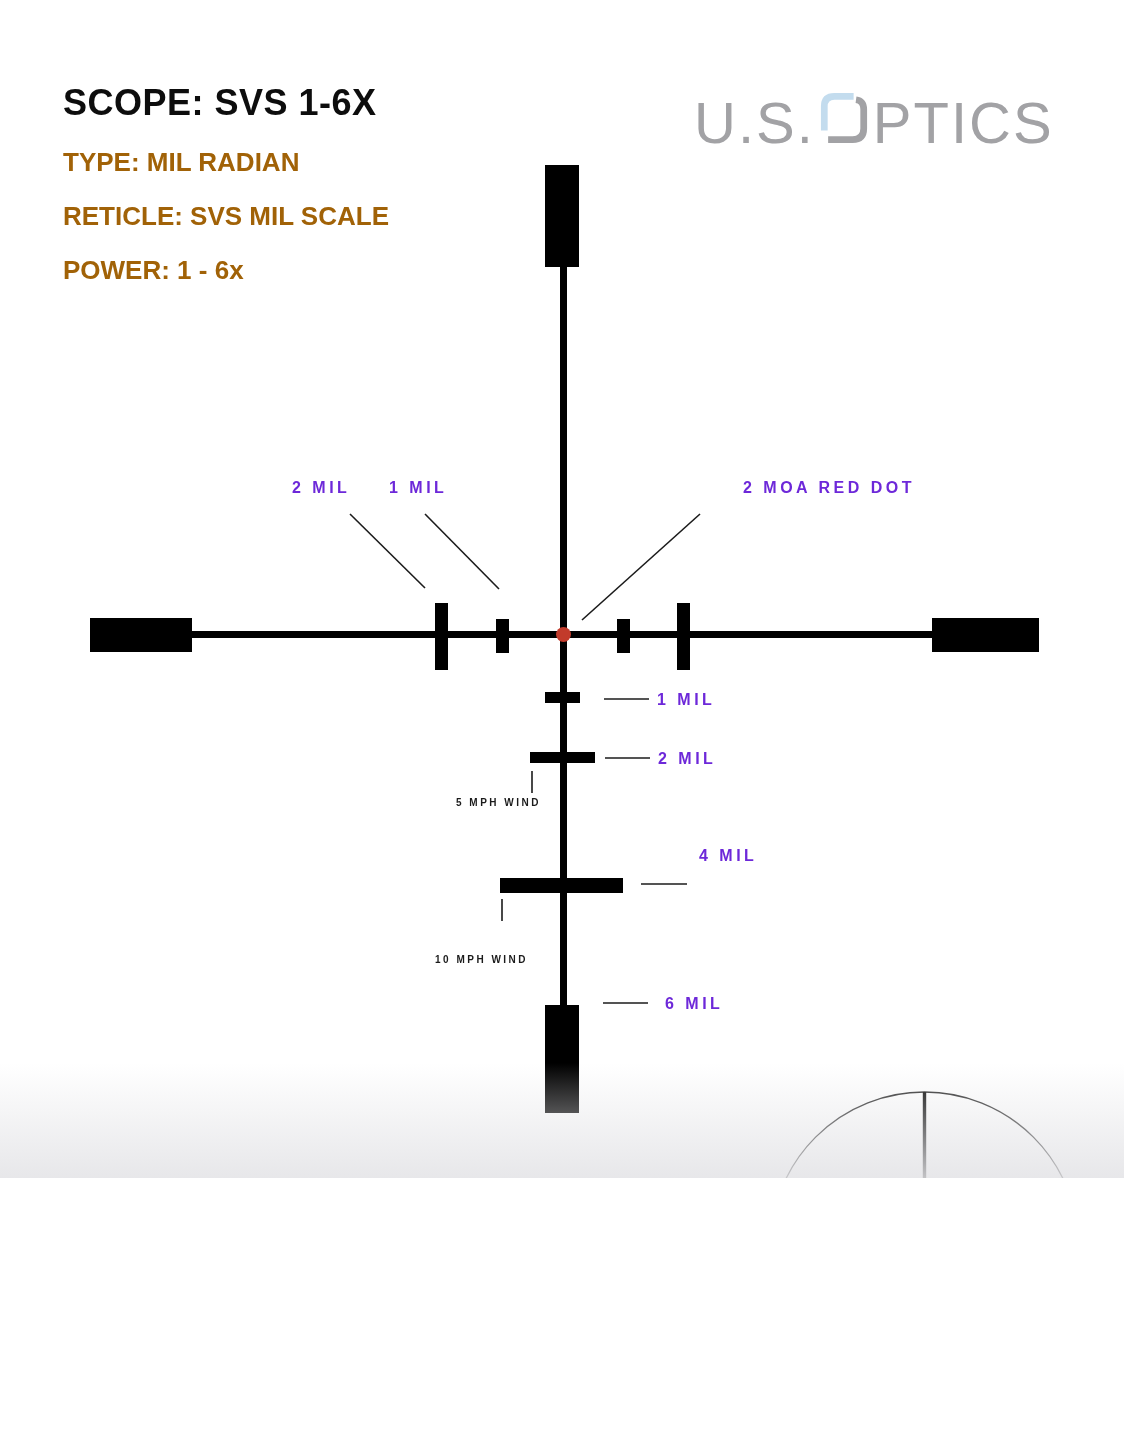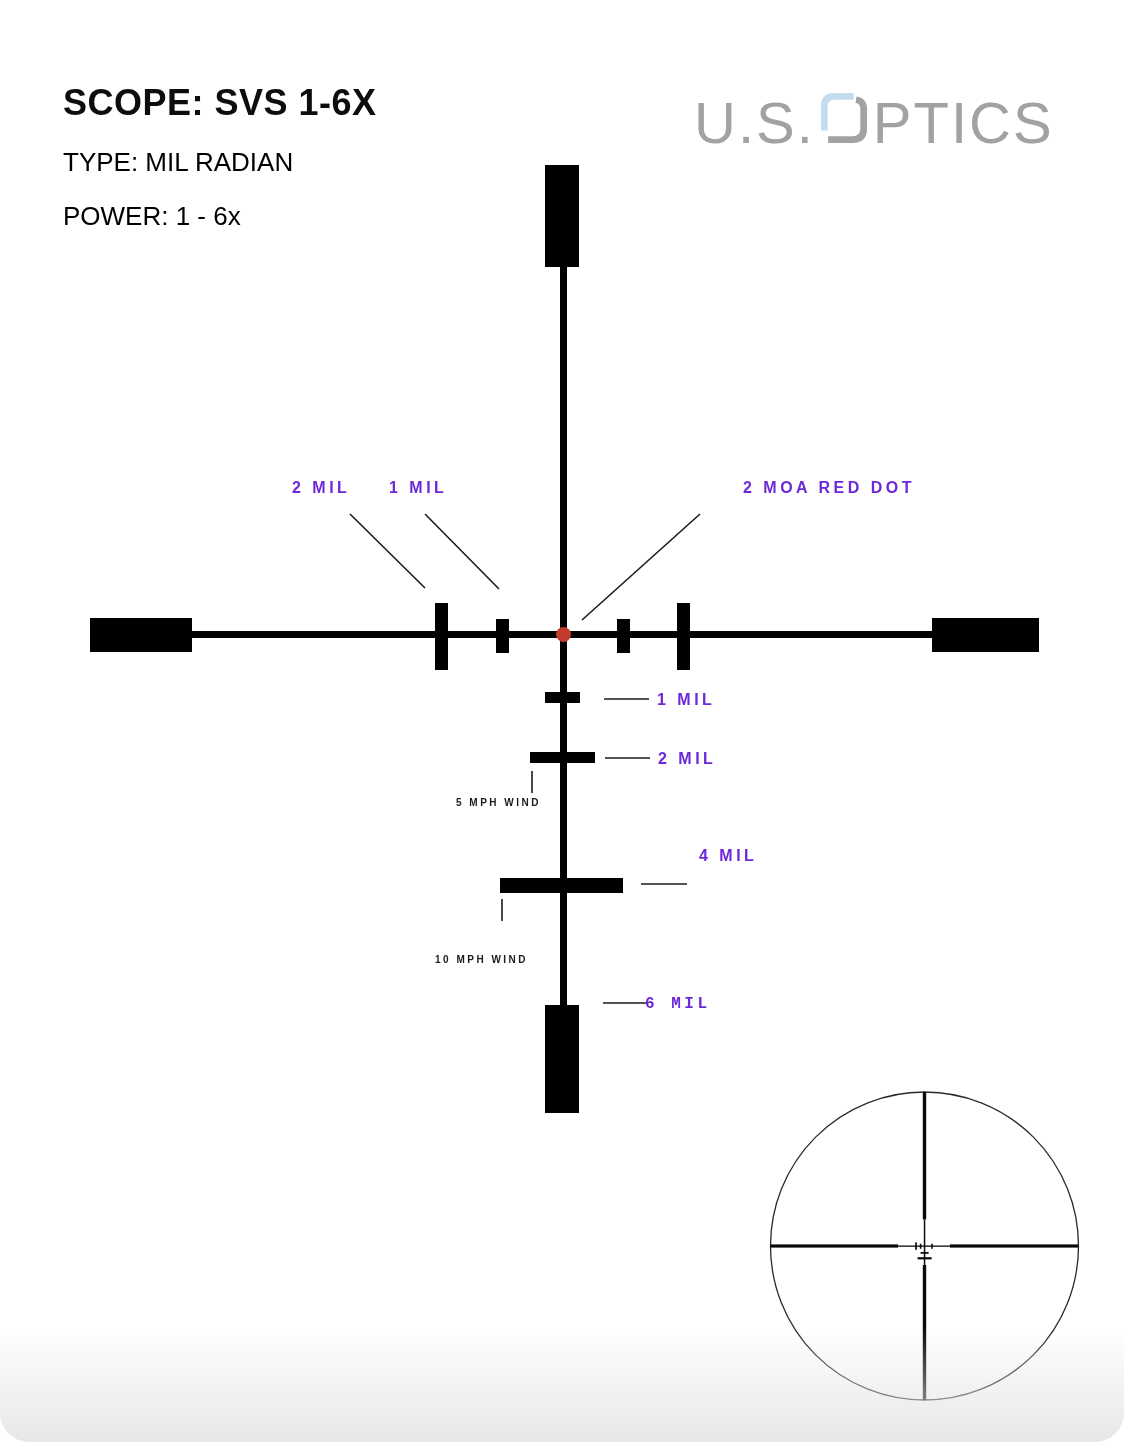--- a/index.html
+++ b/index.html
@@ -1,39 +1,38 @@
 <!DOCTYPE html>
 <html><head>
 <meta charset="utf-8">
 <style>
   html, body { margin: 0; padding: 0; background: #ffffff; }
   .page {
     position: relative;
     width: 1124px;
-    height: 1442px;
+    height: 1178px;
     background: #ffffff;
     overflow: hidden;
     font-family: "Liberation Sans", sans-serif;
     color: #111111;
-    border-radius: 29px;
   }
   
   .spec-header { position: absolute; left: 63px; top: 82px; }
   .spec-title {
     font-size: 36px;
     font-weight: 700;
     letter-spacing: 0.5px;
     color: #0d0d0d;
     margin: 0 0 13px 0;
     white-space: nowrap;
   }
   .spec-line {
     font-size: 26px;
-    font-weight: 400;
-    color: #000000;
+    font-weight: 700;
+    color: #a16207;
     line-height: 32px;
     white-space: nowrap;
     margin-top: 22px;
   }
   
   .logo {
     position: absolute;
     left: 694px;
     top: 90px;
     display: flex;
@@ -75,20 +74,21 @@
   }
 </style>
 </head>
 <body>
 
 <div class="page">
 
   <div class="spec-header">
     <div class="spec-title">SCOPE: SVS 1-6X</div>
     <div class="spec-line">TYPE: MIL RADIAN</div>
+    <div class="spec-line">RETICLE: SVS MIL SCALE</div>
     <div class="spec-line">POWER: 1 - 6x</div>
   </div>
 
   <div class="logo">
     <span>U.S.</span>
     <span class="o-glyph">
       <svg width="48" height="50" viewBox="0 0 48 52" aria-hidden="true">
         <path d="M 34 3.5 H 14 Q 3.5 3.5 3.5 14 V 39" fill="none" stroke="#c3dcee" stroke-width="7"></path>
         <path d="M 36.5 7 Q 44.5 8 44.5 17 V 37 Q 44.5 48.5 33 48.5 H 7.5" fill="none" stroke="#a2a2a5" stroke-width="7"></path>
       </svg>
@@ -150,16 +150,16 @@
   </svg>
 
   <div class="mil-label" style="left:292px; top:479px;">2 MIL</div>
   <div class="mil-label" style="left:389px; top:479px;">1 MIL</div>
   <div class="mil-label" style="left:699px; top:479px;margin-left:44px;">2 MOA RED DOT</div>
   <div class="mil-label" style="left:657px; top:691px;">1 MIL</div>
   <div class="mil-label" style="left:658px; top:750px;">2 MIL</div>
   <div class="wind-label" style="left:456px; top:797px;">5 MPH WIND</div>
   <div class="mil-label" style="left:699px; top:847px;">4 MIL</div>
   <div class="wind-label" style="left:435px; top:954px;">10 MPH WIND</div>
-  <div class="mil-label" style="left:645px; top:995px;font-family:Liberation Mono, monospace;">6 MIL</div>
+  <div class="mil-label" style="left:665px; top:995px;">6 MIL</div>
 
   <div class="bottom-shade"></div>
 </div>
 
 </body></html>

